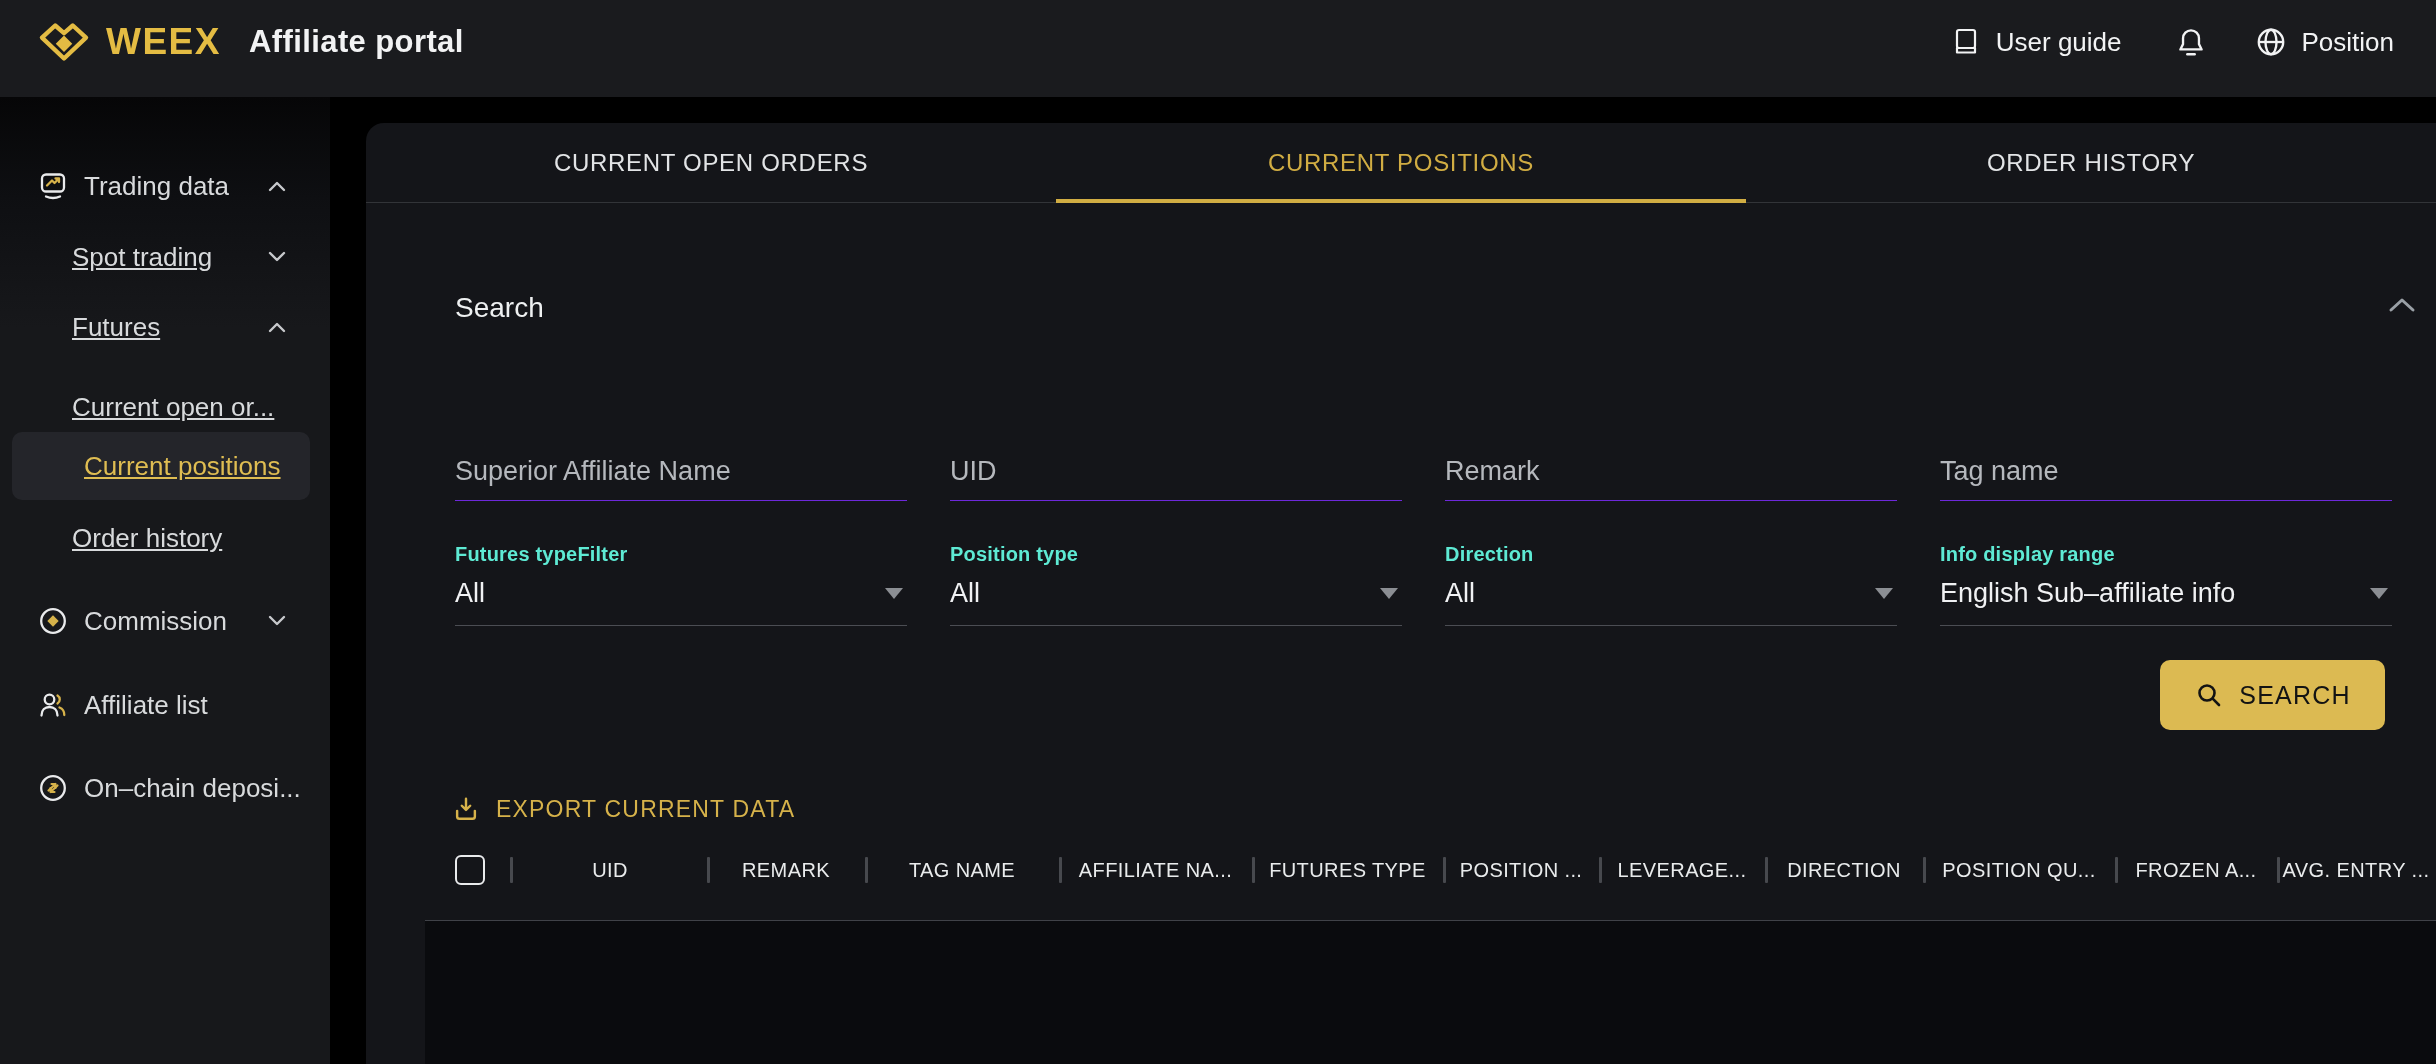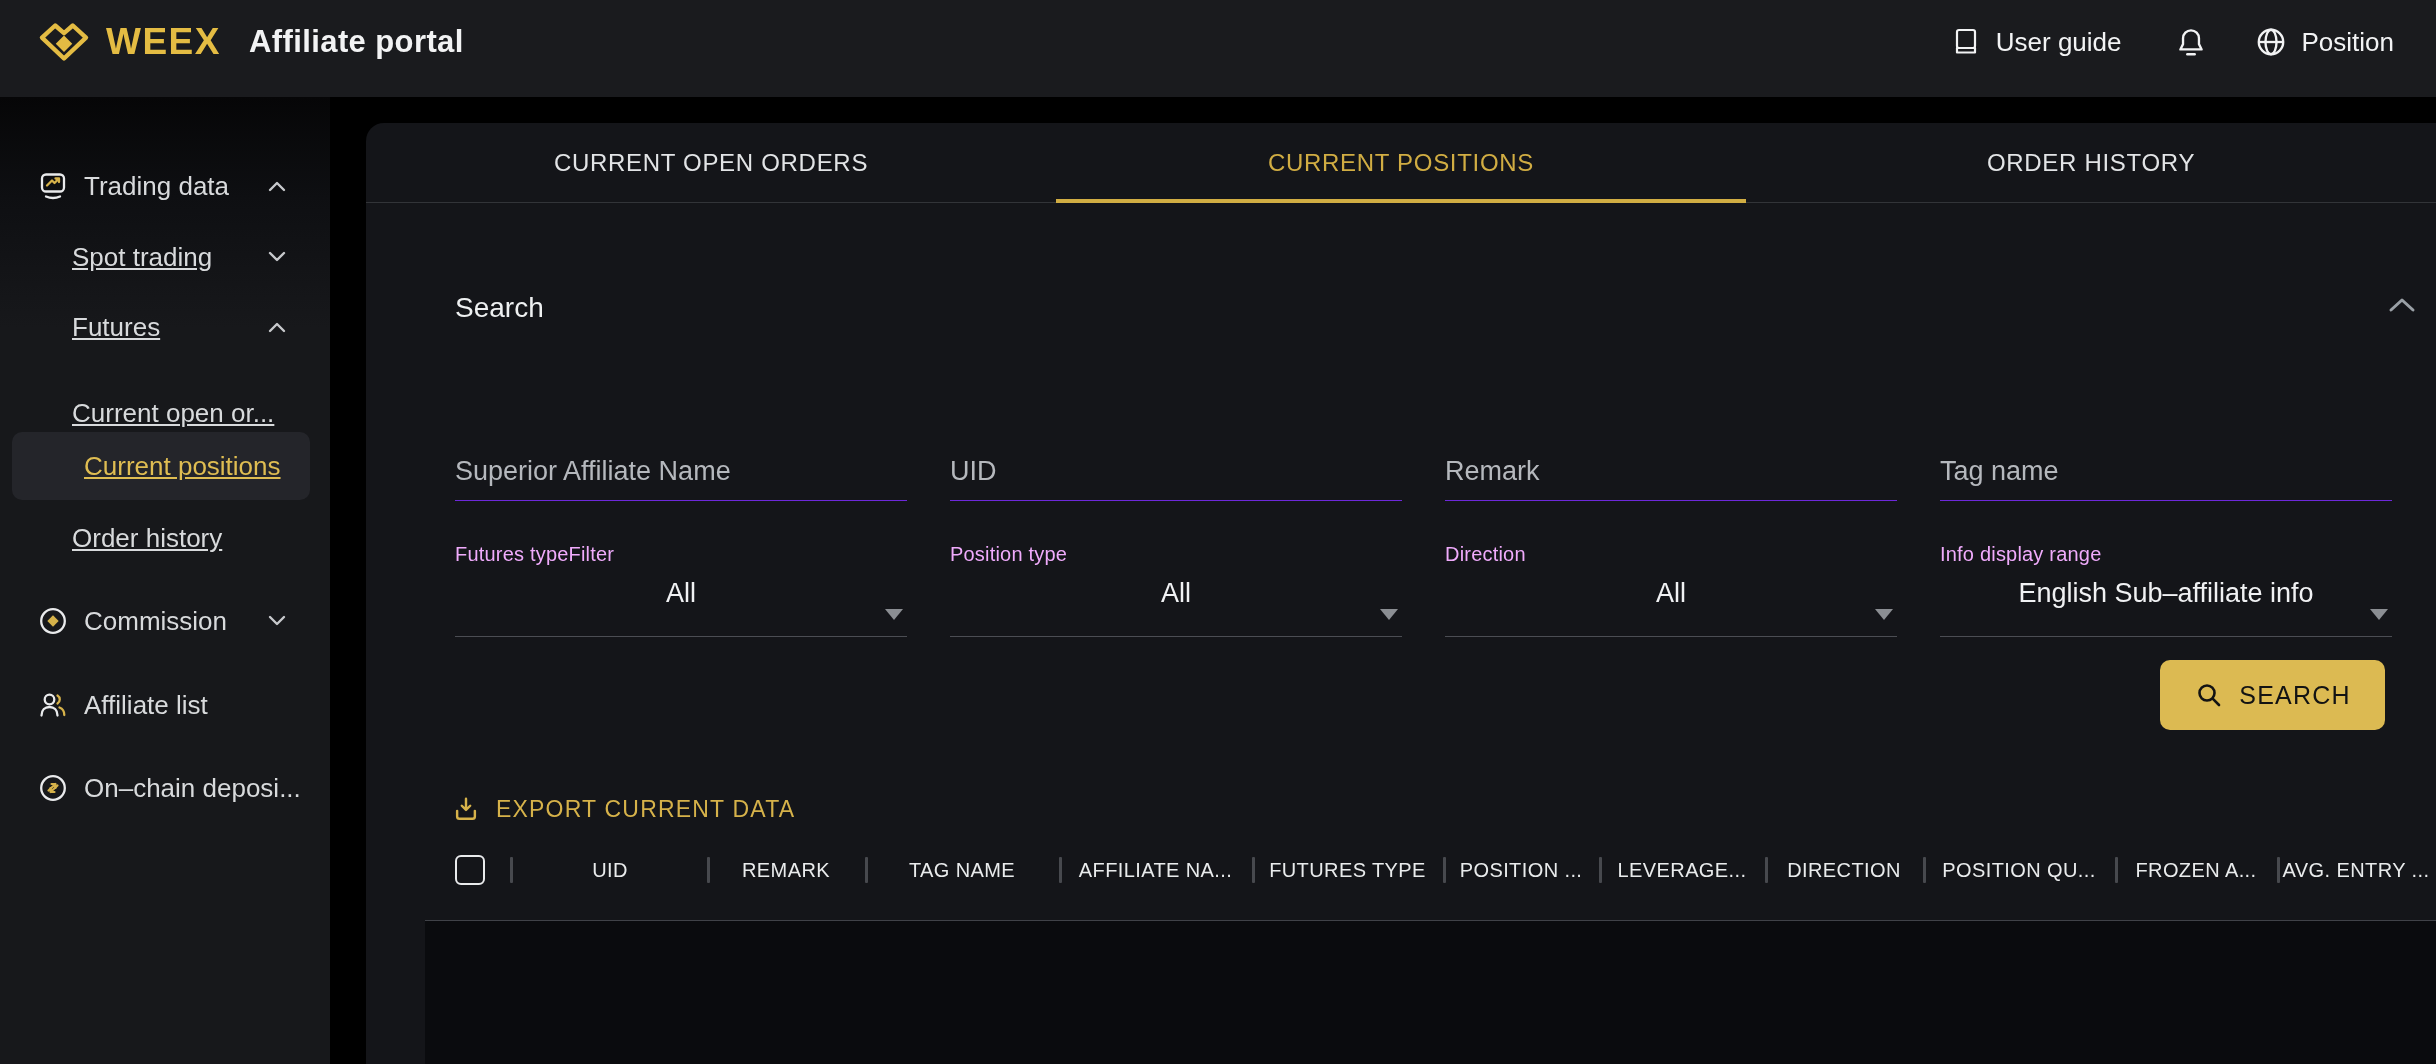--- a/index.html
+++ b/index.html
@@ -39,23 +39,23 @@
   .tab.active::after{content:"";position:absolute;left:0;right:0;bottom:-1px;height:4px;background:#d1ad43;}
   .search-title{position:absolute;left:89px;top:169px;font-size:28px;color:#eef0f1;}
   .collapse-btn{position:absolute;right:18px;top:172px;cursor:pointer;display:flex;}
   
   .tfield{position:absolute;top:320px;width:452px;height:57px;border-bottom:1px solid #6d28d9;}
   .tfield input{width:100%;height:100%;background:transparent;border:none;outline:none;
     color:#eef0f1;font-size:27px;font-family:inherit;padding:0;}
   .tfield input::placeholder{color:#b5b8bd;opacity:1;}
   
   .sfield{position:absolute;top:420px;width:452px;cursor:pointer;}
-  .slabel{font-size:20px;color:#f0abfc;letter-spacing:.2px;}
+  .slabel{font-size:20px;color:#5eead4;letter-spacing:.2px;font-weight:bold;}
   .svalue{margin-top:12px;display:flex;align-items:center;color:#f0f1f3;font-size:27px;
-    border-bottom:1px solid #4b4d53;padding-bottom:16px;flex-direction:column;}
+    border-bottom:1px solid #4b4d53;padding-bottom:16px;}
   .caret{margin-left:auto;margin-right:4px;width:0;height:0;
     border-left:9px solid transparent;border-right:9px solid transparent;border-top:11px solid #8b8e93;}
   
   .search-btn{position:absolute;left:1794px;top:537px;width:225px;height:70px;background:#dcba52;
     border:none;border-radius:10px;display:flex;align-items:center;justify-content:center;gap:15px;
     color:#131313;font-size:25px;font-weight:500;letter-spacing:1.2px;cursor:pointer;font-family:inherit;}
   
   .export{position:absolute;left:86px;top:672px;display:flex;align-items:center;gap:16px;
     color:#d6b24a;font-size:23px;font-weight:500;letter-spacing:1.2px;cursor:pointer;}
   
@@ -140,21 +140,21 @@
       </span>
     </div>
     <div class="nav-item lvl1" style="top: 210px;">
       <span class="nav-label">Futures</span>
       <span class="nav-chevron">
         <svg width="22" height="14" viewBox="0 0 22 14" fill="none" stroke="#c7c9cc" stroke-width="2.4" stroke-linecap="round" stroke-linejoin="round">
           <path d="M4 11 L11 4 L18 11"></path>
         </svg>
       </span>
     </div>
-    <div class="nav-item lvl2" style="top: 296px; text-align: center;">
+    <div class="nav-item lvl2" style="top: 290px; text-align: center;">
       <span class="nav-label">Current open or...</span>
     </div>
     <div class="nav-item lvl2 active" style="top: 335px;">
       <span class="nav-label">Current positions</span>
     </div>
     <div class="nav-item lvl2" style="top: 421px;">
       <span class="nav-label">Order history</span>
     </div>
     <div class="nav-item lvl0" style="top: 504px;">
       <span class="nav-icon">

